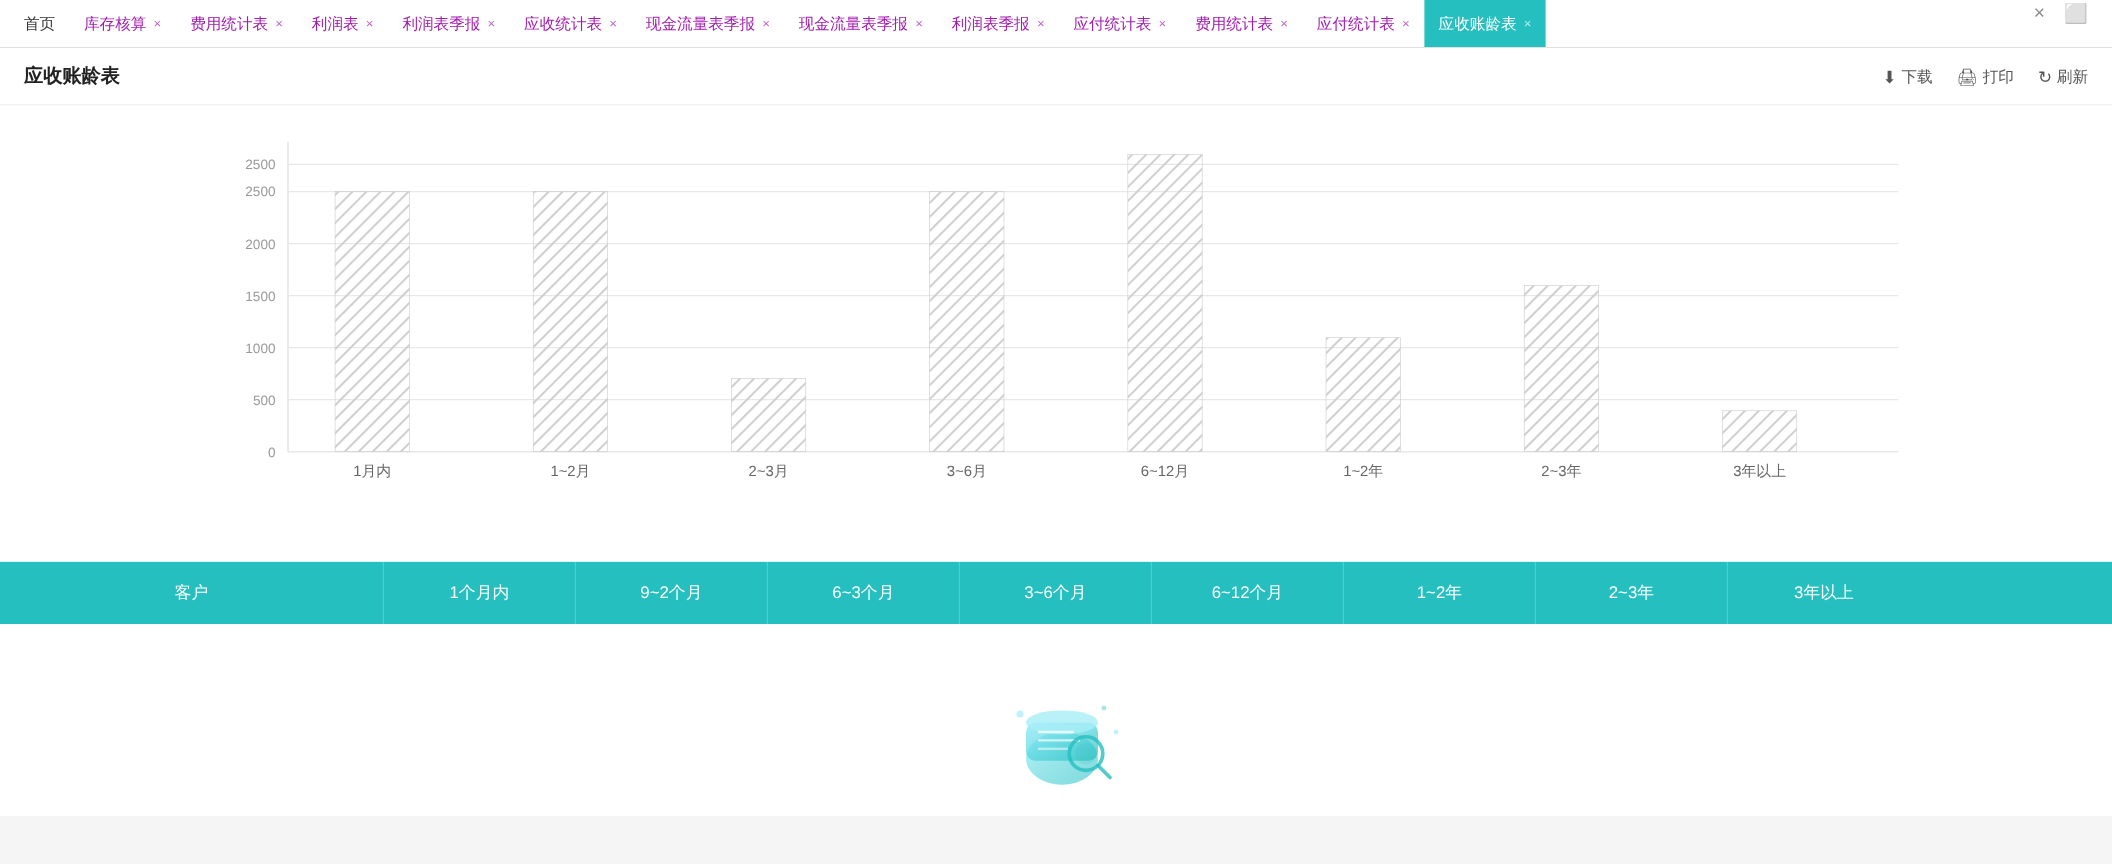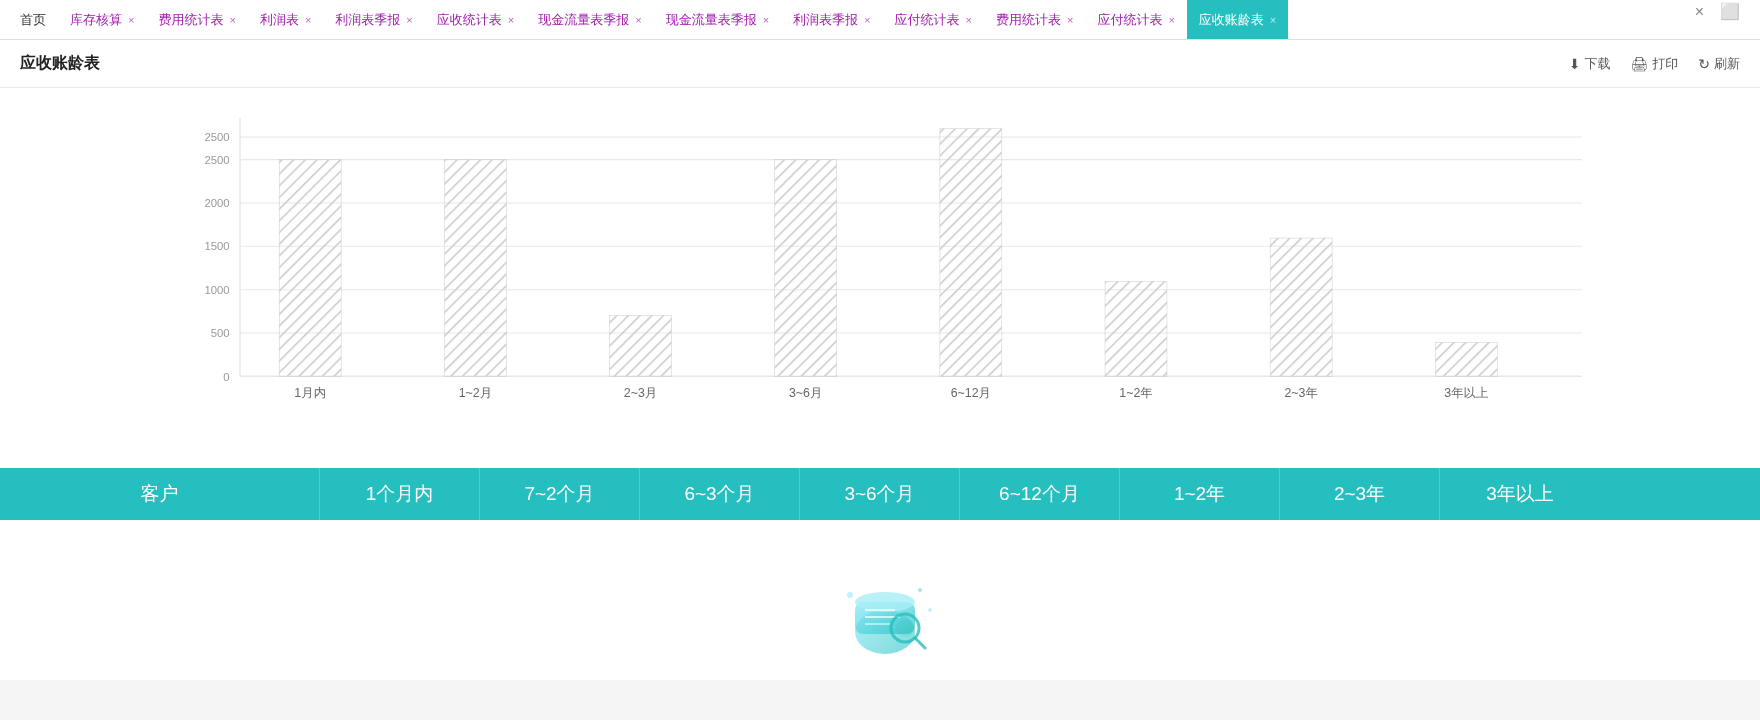--- a/index.html
+++ b/index.html
@@ -107,21 +107,21 @@
       display: grid;
       grid-template-columns: 2fr 1fr 1fr 1fr 1fr 1fr 1fr 1fr 1fr 1fr;
       background: #26bfbf;
       height: 52px;
     }
     .th-cell {
       display: flex;
       align-items: center;
       justify-content: center;
       color: #fff;
-      font-size: 19px;
+      font-size: 14px;
       font-weight: 500;
       border-right: 1px solid rgba(255,255,255,0.2);
     }
     .th-cell:last-child { border-right: none; }
 
     
     .empty-area {
       display: flex;
       flex-direction: column;
       align-items: center;
@@ -285,21 +285,21 @@
   </div>
 
   <div class="table-header">
     <div class="th-cell">
       <span>客户</span>
     </div>
     <div class="th-cell">
       <span>1个月内</span>
     </div>
     <div class="th-cell">
-      <span>7~2个月</span>
+      <span>9~2个月</span>
     </div>
     <div class="th-cell">
       <span>6~3个月</span>
     </div>
     <div class="th-cell">
       <span>3~6个月</span>
     </div>
     <div class="th-cell">
       <span>6~12个月</span>
     </div>

